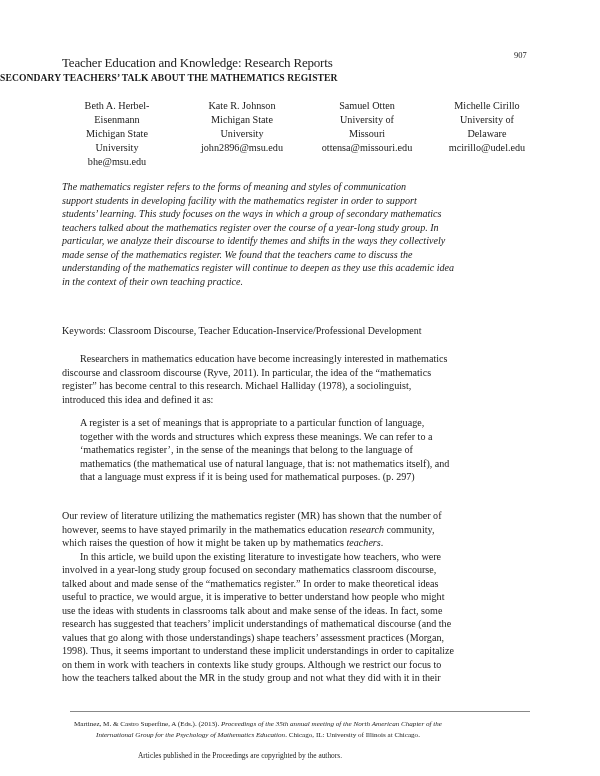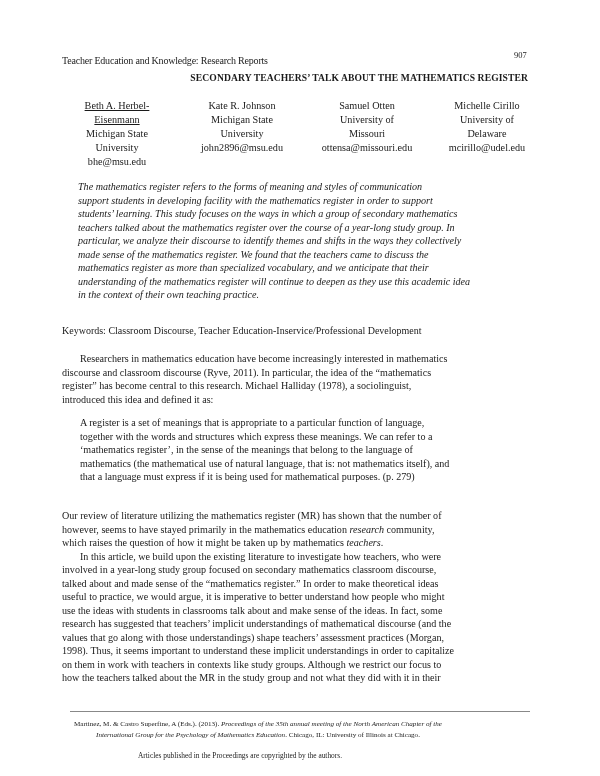--- a/index.html
+++ b/index.html
@@ -3,44 +3,44 @@
   <meta charset="utf-8">
   <style>
     html, body { margin: 0; padding: 0; background: #ffffff; }
     body {
       width: 600px; height: 776px; position: relative; overflow: hidden;
       font-family: "Liberation Serif", "DejaVu Serif", serif;
       color: #1a1a1a;
     }
     .running-head {
       position: absolute; left: 62px; top: 55px;
-      font-size: 10px; letter-spacing: -0.2px; color: #222;
+      font-size: 13px; letter-spacing: -0.2px; color: #222;
     }
     .page-number {
       position: absolute; left: 514px; top: 50px;
       font-size: 8.5px; color: #222;
     }
     .title {
       position: absolute; left: 0; width: 528px; top: 72px;
-      text-align: right; font-weight: bold; font-size: 9.6px; letter-spacing: 0.1px;
+      text-align: left; font-weight: bold; font-size: 9.6px; letter-spacing: 0.1px;
     }
     .authors {
       position: absolute; top: 99px; left: 62px; width: 480px; height: 70px;
     }
     .author {
       position: absolute; top: 0; text-align: center;
       font-size: 10.2px; line-height: 13.9px;
     }
-    .author .name { text-decoration: underline; }
+    .author .name { }
     .author.nu .name { text-decoration: none; }
     .abstract {
       position: absolute; left: 62px; top: 180px; width: 480px;
       font-style: italic; font-size: 10.1px; line-height: 13.5px; color: #222;
     }
-    .abstract .ln { display: block; white-space: nowrap; margin-left: 16px; }
+    .abstract .ln { display: block; white-space: nowrap; }
     .keywords {
       position: absolute; left: 62px; top: 325px; width: 480px;
       font-size: 10px; white-space: nowrap;
     }
     .body-text {
       position: absolute; left: 62px; width: 480px;
       font-size: 10.1px; line-height: 13.5px;
     }
     .body-text .ln { display: block; white-space: nowrap; }
     .body-text .indent { padding-left: 18px; }
@@ -98,40 +98,39 @@
   </div>
 </div>
 
 <div class="abstract">
   <span class="ln">The mathematics register refers to the forms of meaning and styles of communication</span>
   <span class="ln">support students in developing facility with the mathematics register in order to support</span>
   <span class="ln">students’ learning. This study focuses on the ways in which a group of secondary mathematics</span>
   <span class="ln">teachers talked about the mathematics register over the course of a year-long study group. In</span>
   <span class="ln">particular, we analyze their discourse to identify themes and shifts in the ways they collectively</span>
   <span class="ln">made sense of the mathematics register. We found that the teachers came to discuss the</span>
-  <span class="ln">mathematics register as more than specialized vocabulary, and we anticipate that their</span>
   <span class="ln">understanding of the mathematics register will continue to deepen as they use this academic idea</span>
   <span class="ln">in the context of their own teaching practice.</span>
 </div>
 
 <div class="keywords">Keywords: Classroom Discourse, Teacher Education-Inservice/Professional Development</div>
 
 <div class="body-text p1">
   <span class="ln indent">Researchers in mathematics education have become increasingly interested in mathematics</span>
   <span class="ln">discourse and classroom discourse (Ryve, 2011). In particular, the idea of the “mathematics</span>
   <span class="ln">register” has become central to this research. Michael Halliday (1978), a sociolinguist,</span>
   <span class="ln">introduced this idea and defined it as:</span>
 </div>
 
 <div class="quote">
   <span class="ln">A register is a set of meanings that is appropriate to a particular function of language,</span>
   <span class="ln">together with the words and structures which express these meanings. We can refer to a</span>
   <span class="ln">‘mathematics register’, in the sense of the meanings that belong to the language of</span>
   <span class="ln">mathematics (the mathematical use of natural language, that is: not mathematics itself), and</span>
-  <span class="ln">that a language must express if it is being used for mathematical purposes. (p. 279)</span>
+  <span class="ln">that a language must express if it is being used for mathematical purposes. (p. 297)</span>
 </div>
 
 <div class="body-text p2">
   <span class="ln">Our review of literature utilizing the mathematics register (MR) has shown that the number of</span>
   <span class="ln"><span>however, seems to have stayed primarily in the mathematics education </span><i>research</i><span> community,</span></span>
   <span class="ln"><span>which raises the question of how it might be taken up by mathematics </span><i>teachers</i><span>.</span></span>
   <span class="ln indent">In this article, we build upon the existing literature to investigate how teachers, who were</span>
   <span class="ln">involved in a year-long study group focused on secondary mathematics classroom discourse,</span>
   <span class="ln">talked about and made sense of the “mathematics register.” In order to make theoretical ideas</span>
   <span class="ln">useful to practice, we would argue, it is imperative to better understand how people who might</span>

